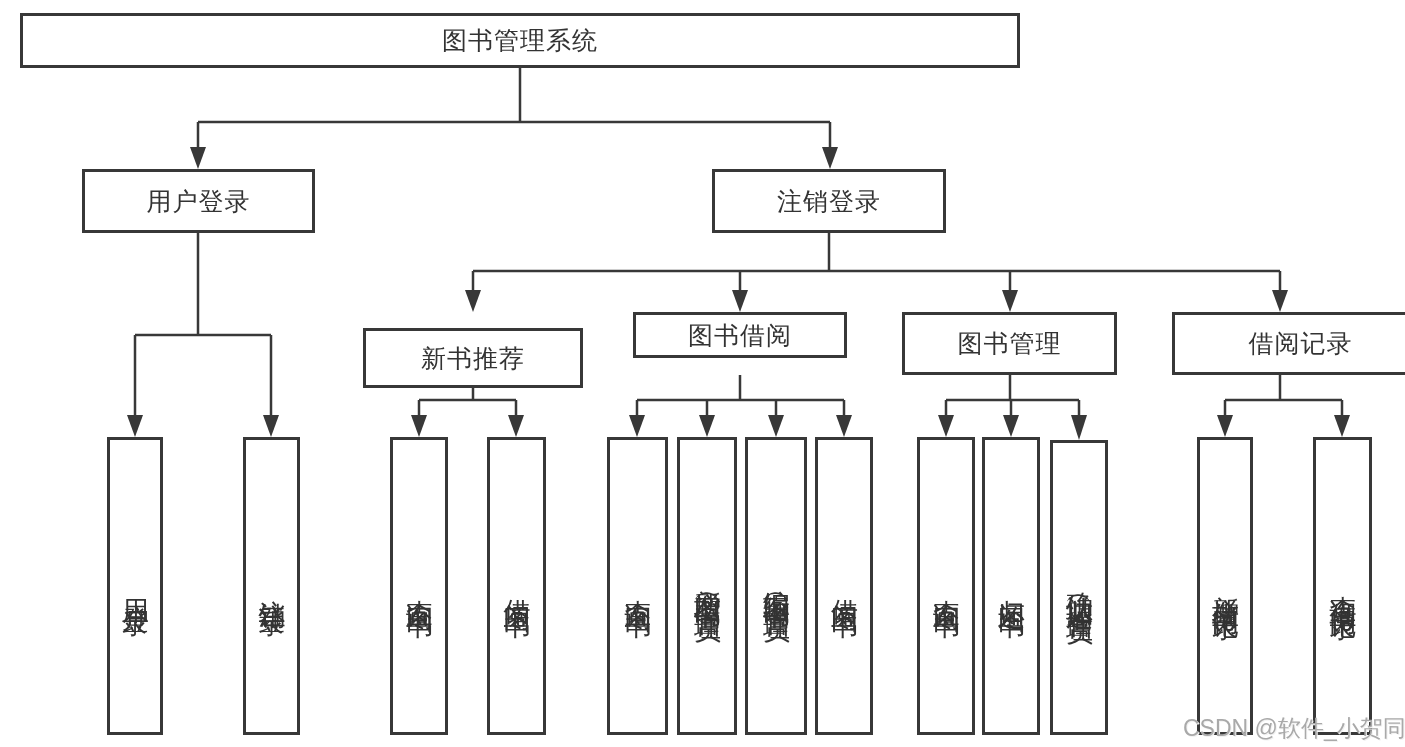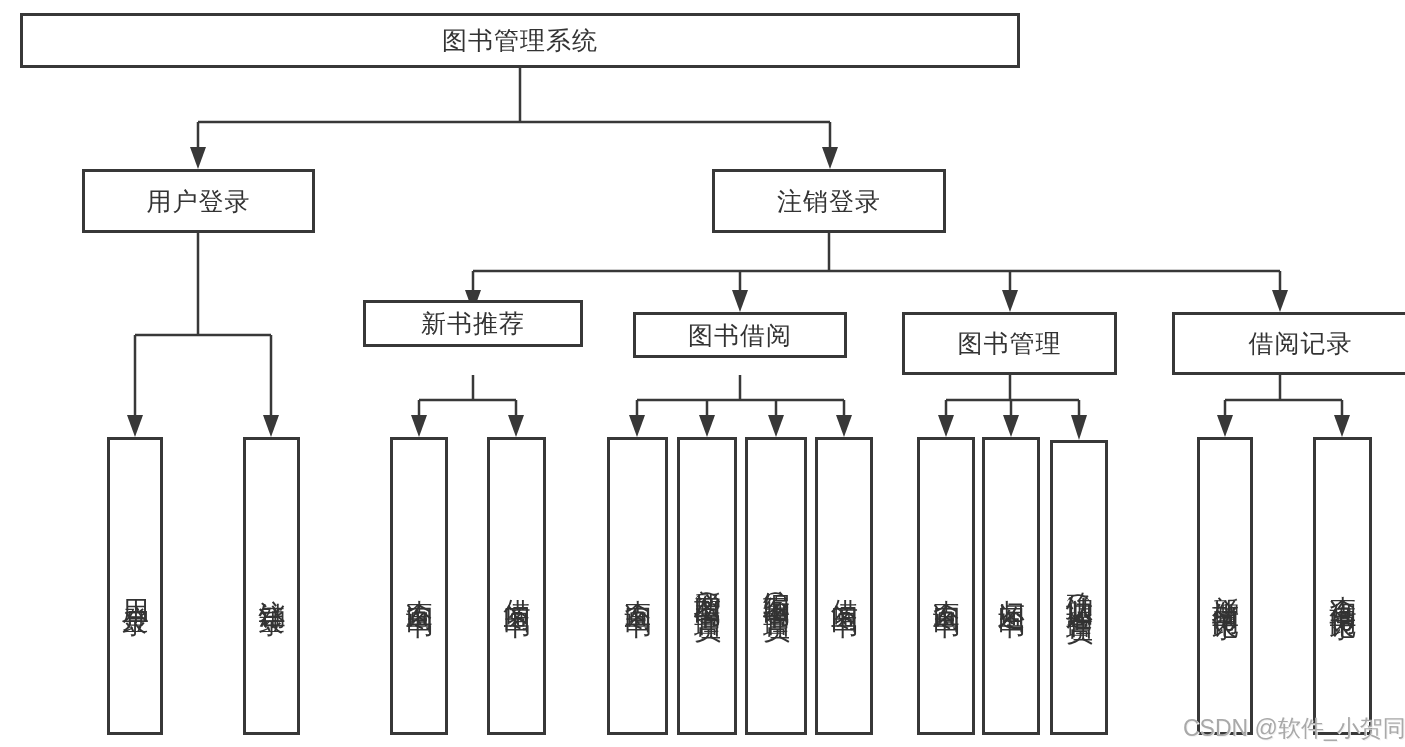--- a/index.html
+++ b/index.html
@@ -93,21 +93,21 @@
     <span class="h-label">图书管理系统</span>
   </div>
 
   <div class="box" style="left:82px;top:169px;width:233px;height:64px">
     <span class="h-label">用户登录</span>
   </div>
   <div class="box" style="left:712px;top:169px;width:234px;height:64px">
     <span class="h-label">注销登录</span>
   </div>
 
-  <div class="box" style="left:363px;top:300px;width:220px;height:47px">
+  <div class="box" style="left:363px;top:328px;width:220px;height:60px">
     <span class="h-label">新书推荐</span>
   </div>
   <div class="box" style="left:633px;top:312px;width:214px;height:46px">
     <span class="h-label">图书借阅</span>
   </div>
   <div class="box" style="left:902px;top:312px;width:215px;height:63px">
     <span class="h-label">图书管理</span>
   </div>
   <div class="box" style="left:1172px;top:312px;width:257px;height:63px">
     <span class="h-label">借阅记录</span>

